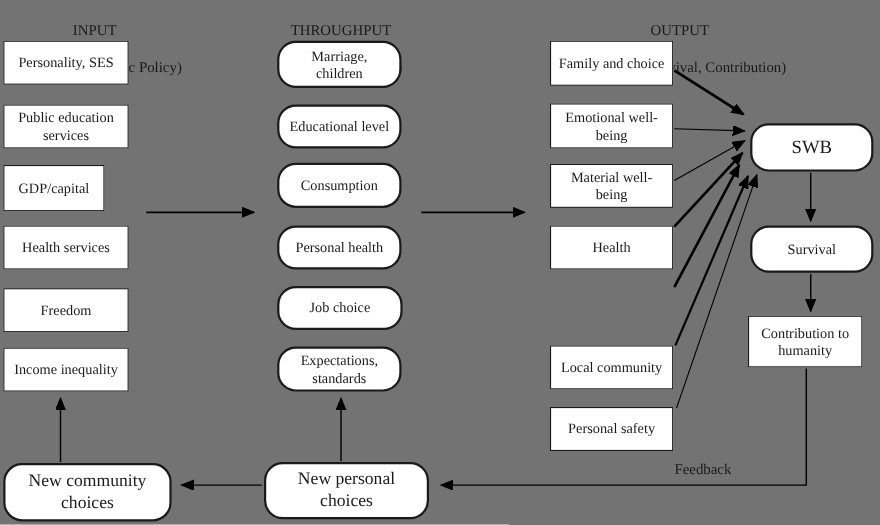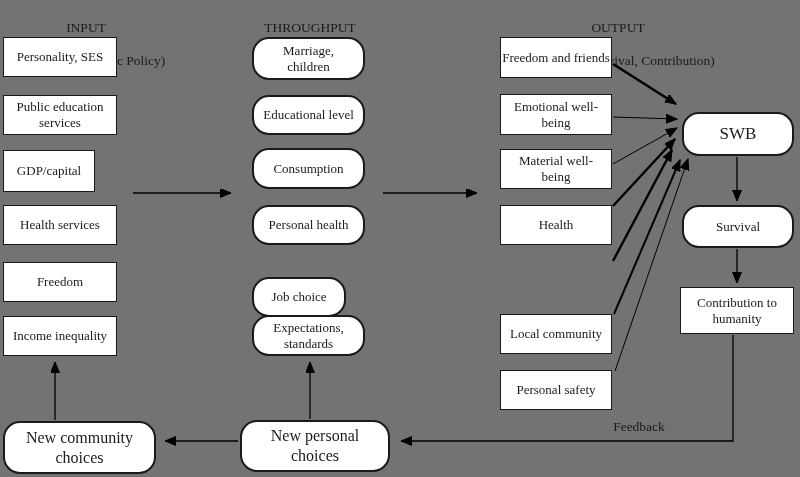--- a/index.html
+++ b/index.html
@@ -78,36 +78,36 @@
   <div class="box" style="left:3px; top:150px; width:92px; height:42px;">GDP/capital</div>
   <div class="box" style="left:3px; top:205px; width:114px; height:40px;">Health services</div>
   <div class="box" style="left:3px; top:262px; width:114px; height:40px;">Freedom</div>
   <div class="box" style="left:3px; top:316px; width:114px; height:40px;">Income inequality</div>
 
   <div class="box b2" style="left:252px; top:37px;  width:113px; height:43px;">Marriage,
 children</div>
   <div class="box b2" style="left:252px; top:95px;  width:113px; height:40px;">Educational level</div>
   <div class="box b2" style="left:252px; top:148px; width:113px; height:41px;">Consumption</div>
   <div class="box b2" style="left:252px; top:205px; width:113px; height:40px;">Personal health</div>
-  <div class="box b2" style="left:252px; top:277px; width:94px; height:40px;">Job choice</div>
+  <div class="box b2" style="left:252px; top:260px; width:114px; height:40px;">Job choice</div>
   <div class="box b2" style="left:252px; top:315px; width:113px; height:41px;">Expectations,
 standards</div>
 
-  <div class="box" style="left:500px; top:37px;  width:112px; height:41px;">Freedom and friends</div>
+  <div class="box" style="left:500px; top:37px;  width:112px; height:41px;">Family and choice</div>
   <div class="box" style="left:500px; top:94px;  width:112px; height:41px;">Emotional well-
 being</div>
   <div class="box" style="left:500px; top:149px; width:112px; height:40px;">Material well-
 being</div>
   <div class="box" style="left:500px; top:205px; width:112px; height:40px;">Health</div>
   <div class="box" style="left:500px; top:314px; width:112px; height:40px;">Local community</div>
   <div class="box" style="left:500px; top:370px; width:112px; height:40px;">Personal safety</div>
 
   <div class="box b2 swb" style="left:682px; top:112px; width:112px; height:44px;">SWB</div>
   <div class="box b2" style="left:682px; top:205px; width:112px; height:43px;">Survival</div>
-  <div class="box" style="left:680px; top:287px; width:114px; height:47px;">Contribution to
+  <div class="box" style="left:680px; top:287px; width:104px; height:47px;">Contribution to
 humanity</div>
 
   <div class="box b2 big" style="left:3px;   top:421px; width:153px; height:53px;">New community
 choices</div>
   <div class="box b2 big" style="left:240px; top:420px; width:150px; height:52px;">New personal
 choices</div>
 
   <div class="floatlabel" style="left:602px; top:419px; width:74px;">Feedback</div>
 
 </div>

